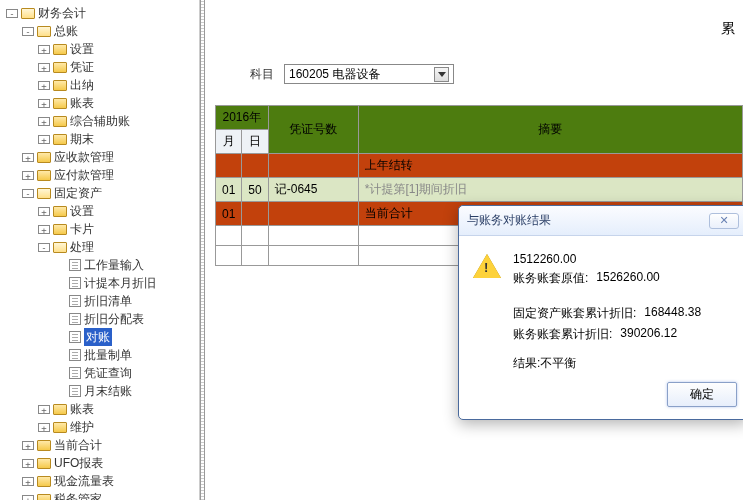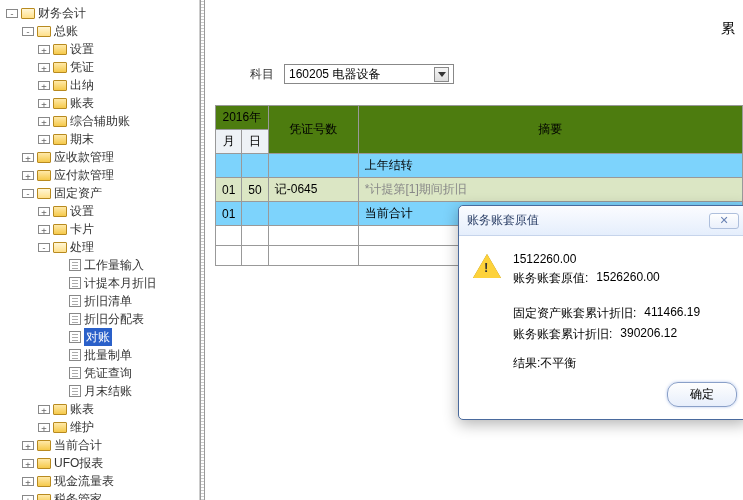--- a/index.html
+++ b/index.html
@@ -22,42 +22,42 @@
   .main { flex:1; position: relative; background: #fff; }
   .main-top { position:absolute; right:8px; top:20px; font-size:14px; }
   .subject-row { position:absolute; top:64px; left:45px; display:flex; align-items:center; gap:10px;text-align:right;}
   .subject-row .lbl { color:#333; }
   .subject-select { border:1px solid #888; background:#fff; height:20px; width:170px; display:flex; align-items:center; padding:0 4px; justify-content:space-between;}
   .subject-select .arrow { width:15px;height:15px;background:linear-gradient(#f5f5f5,#ddd);border:1px solid #888;display:flex;align-items:center;justify-content:center;}
   .tri-down{width:0;height:0;border-left:4px solid transparent;border-right:4px solid transparent;border-top:5px solid #333;}
 
   .grid { position:absolute; top:105px; left:10px; right:0; }
   .grid table { border-collapse: collapse; width:100%; }
-  .grid th, .grid td { border:1px solid #999; padding:3px 6px; background:#7dd3fc; text-align:left;}
+  .grid th, .grid td { border:1px solid #999; padding:3px 6px; background:#c2410c; text-align:left;}
   .grid th { background:#eef2f6; font-weight:normal; text-align:center;}
   .grid .year-row th { background:#4d7c0f; }
   .grid tr.selected td { background:#dbe6c4; }
   .grid .summary { color:#888; }
   .grid td.center { text-align:left; }
   .grid tr.blank td { height:20px; background:#fff; }
 
   .dialog { position:absolute; top:205px; left:253px; width:290px; background:#fff; border:1px solid #4a6a9d; border-radius:5px; box-shadow:0 4px 15px rgba(0,0,0,.3);}
   .dialog .titlebar { background:linear-gradient(#fbfcff,#e5eefc); border-bottom:1px solid #c6d4eb; padding:6px 8px; display:flex; align-items:center; justify-content:space-between; border-radius:5px 5px 0 0;}
   .dialog .titlebar .ttl { color:#2a3e66; font-weight:normal;}
   .dialog .closebtn { width:30px;height:16px;border:1px solid #aebfdc;border-radius:3px;background:linear-gradient(#fefefe,#eaf0fb);display:flex;align-items:center;justify-content:center;color:#6982b4;font-size:11px;cursor:pointer;}
   .dialog .body { padding:16px 14px 10px 14px; }
   .warn-row { display:flex; gap:12px; margin-bottom:6px;}
   .warn-icon { width:28px;height:28px;margin-top:2px;position:relative;}
   .warn-tri { width:0;height:0;border-left:14px solid transparent;border-right:14px solid transparent;border-bottom:24px solid #fdd23b;position:absolute;top:0;left:0;filter:drop-shadow(0 0 0.5px #a07c00);}
   .warn-tri::after{content:"!";position:absolute;left:-3px;top:6px;color:#333;font-weight:bold;font-size:13px;}
   .info-lines { display:flex; flex-direction:column; gap:4px; }
   .info-lines div { display:flex; gap:8px; }
   .spacer { height:12px; }
   .btnrow { display:flex; justify-content:flex-end; padding:0 10px 12px 10px;}
-  .btn { min-width:70px; padding:3px 4px; border:1px solid #8aa0c8; border-radius:11px; background:linear-gradient(#fefefe,#e7eefb); cursor:pointer; box-shadow:0 0 3px rgba(100,140,220,.5);}
+  .btn { min-width:70px; padding:3px 4px; border:1px solid #8aa0c8; border-radius:2px; background:linear-gradient(#fefefe,#e7eefb); cursor:pointer; box-shadow:0 0 3px rgba(100,140,220,.5);}
 </style>
 </head>
 <body>
 
 <div class="layout">
   <div class="sidebar">
     <ul class="tree" id="tree">
         <li>
           <span class="ind" style="width: 6px;"></span>
           <span class="toggle">-</span>
@@ -287,21 +287,21 @@
               <td></td>
               <td></td>
               <td></td>
             </tr>
       </tbody>
         </table>
     </div>
 
     <div class="dialog">
       <div class="titlebar">
-        <span class="ttl">账务账套原值</span>
+        <span class="ttl">与账务对账结果</span>
         <span class="closebtn">✕</span>
       </div>
       <div class="body">
         <div class="warn-row">
           <div class="warn-icon">
               <div class="warn-tri"></div>
             </div>
           <div class="info-lines" id="lines1">
               <div>
                 <span>1512260.00</span>
@@ -309,21 +309,21 @@
               <div>
                 <span>账务账套原值:</span>
                 <span>1526260.00</span>
               </div>
             </div>
         </div>
         <div class="spacer"></div>
         <div class="info-lines" id="lines2" style="margin-left:40px">
             <div>
               <span>固定资产账套累计折旧:</span>
-              <span>411466.19</span>
+              <span>168448.38</span>
             </div>
             <div>
               <span>账务账套累计折旧:</span>
               <span>390206.12</span>
             </div>
           </div>
         <div class="spacer"></div>
         <div style="margin-left:40px">结果:不平衡</div>
       </div>
       <div class="btnrow">

